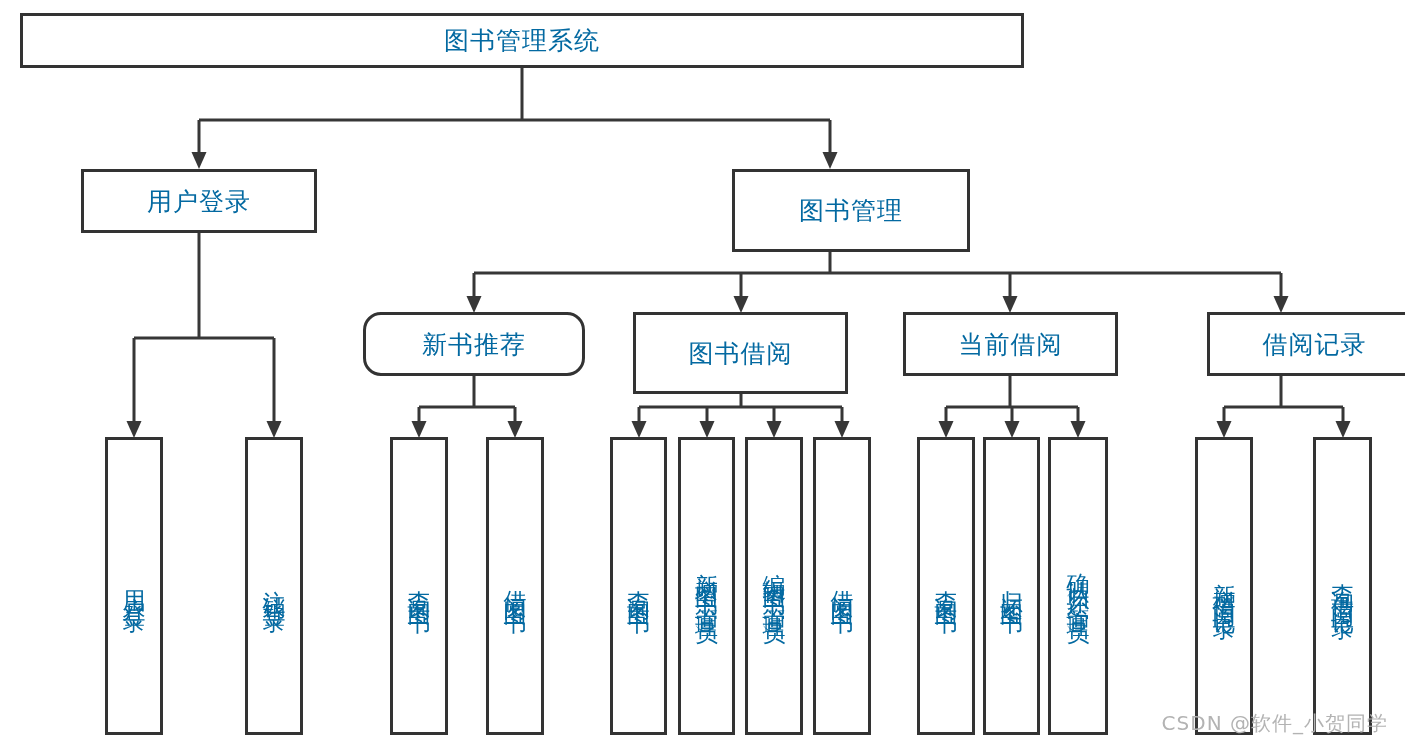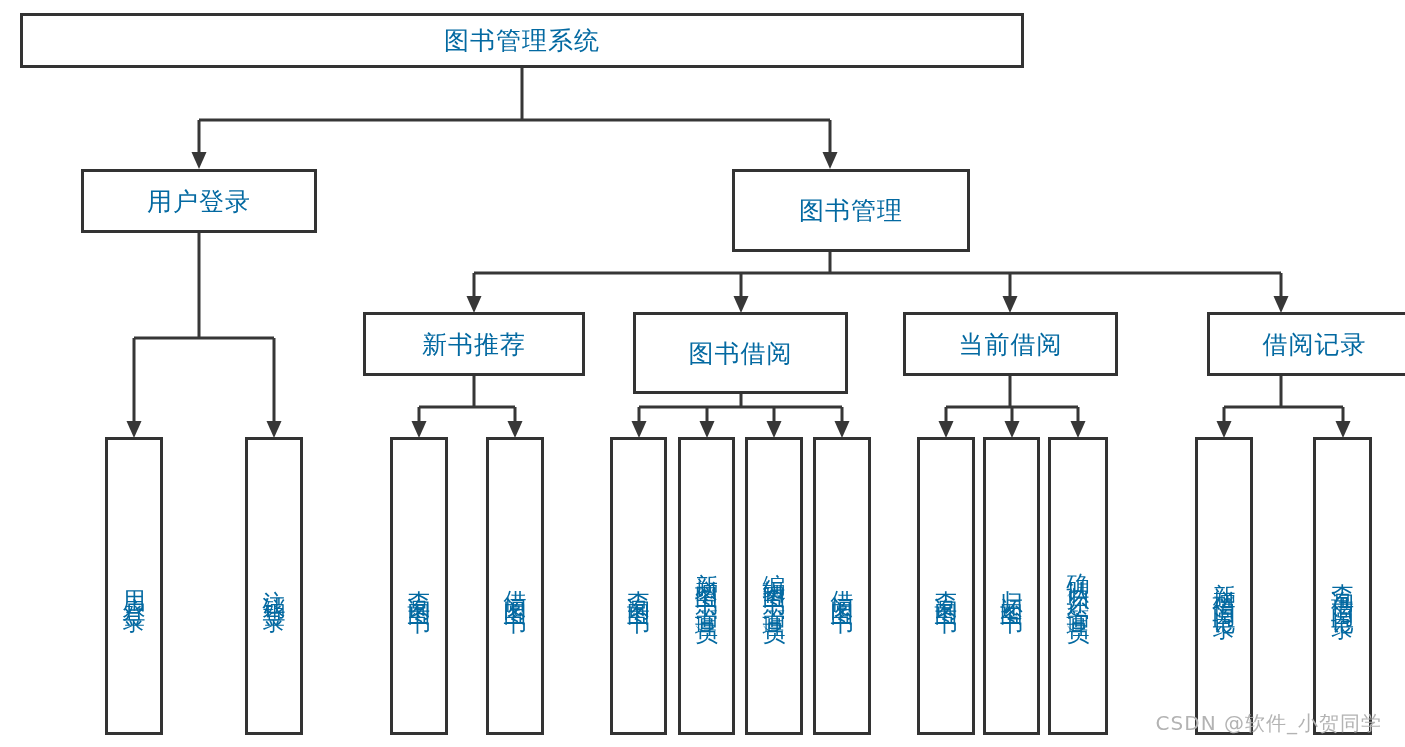--- a/index.html
+++ b/index.html
@@ -35,21 +35,21 @@
   }
   .vbox {
     writing-mode: vertical-rl;
     text-orientation: mixed;
     font-size: 23px;
     letter-spacing: 7px;
     line-height: 1;
   }
   #watermark {
     position: absolute;
-    right: 23px;
+    right: 17px;
     top: 710px;
     z-index: 5;
     font-size: 20px;
     color: #b3b3b3;
     letter-spacing: 1px;
     white-space: nowrap;
     margin-left: 6px;
   }
 </style>
 </head>
@@ -100,21 +100,21 @@
       <polygon points="1216.5,421 1231.5,421 1224,438"></polygon>
       <polygon points="1335.5,421 1350.5,421 1343,438"></polygon>
     </g>
   </svg>
 
   <div class="node hbox" style="left:20px; top:13px; width:1004px; height:55px;">图书管理系统</div>
 
   <div class="node hbox" style="left:81px; top:169px; width:236px; height:64px;">用户登录</div>
   <div class="node hbox" style="left:712px; top:169px; width:238px; height:83px;margin-left:20px;">图书管理</div>
 
-  <div class="node hbox" style="left:363px; top:312px; width:222px; height:64px;">新书推荐</div>
+  <div class="node hbox" style="left:363px; top:312px; width:222px; height:64px;border-radius:18px;">新书推荐</div>
   <div class="node hbox" style="left:633px; top:312px; width:215px; height:82px;">图书借阅</div>
   <div class="node hbox" style="left:903px; top:312px; width:215px; height:64px;text-align:right;">当前借阅</div>
   <div class="node hbox" style="left:1207px; top:312px; width:215px; height:64px;">借阅记录</div>
 
   <div class="node vbox" style="left:105px; top:437px; width:58px; height:298px;">用户登录</div>
   <div class="node vbox" style="left:245px; top:437px; width:58px; height:298px;">注销登录</div>
 
   <div class="node vbox" style="left:390px; top:437px; width:58px; height:298px;">查询图书</div>
   <div class="node vbox" style="left:486px; top:437px; width:58px; height:298px;">借阅图书</div>
 

